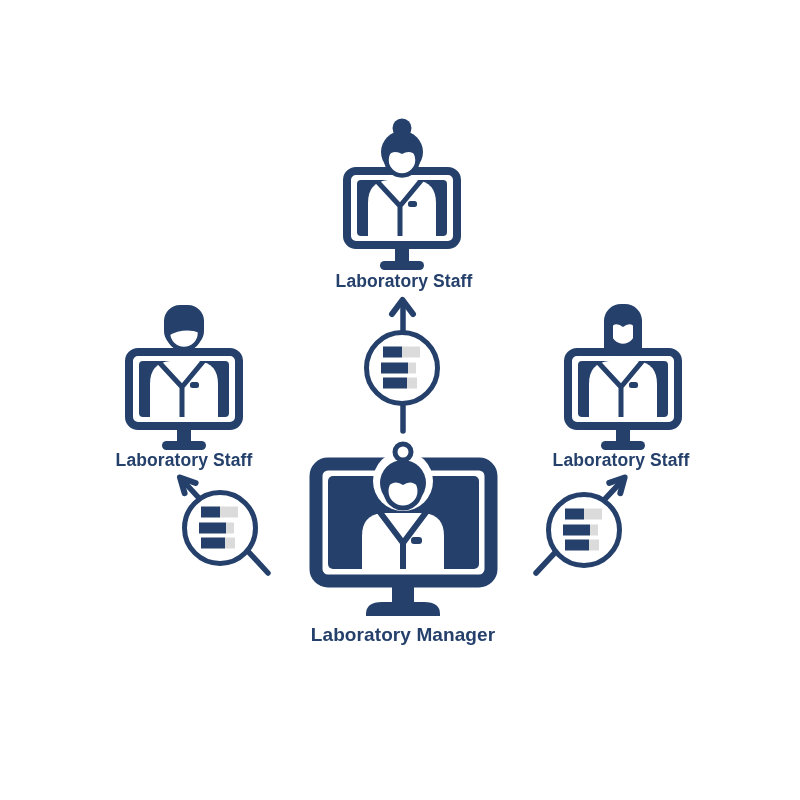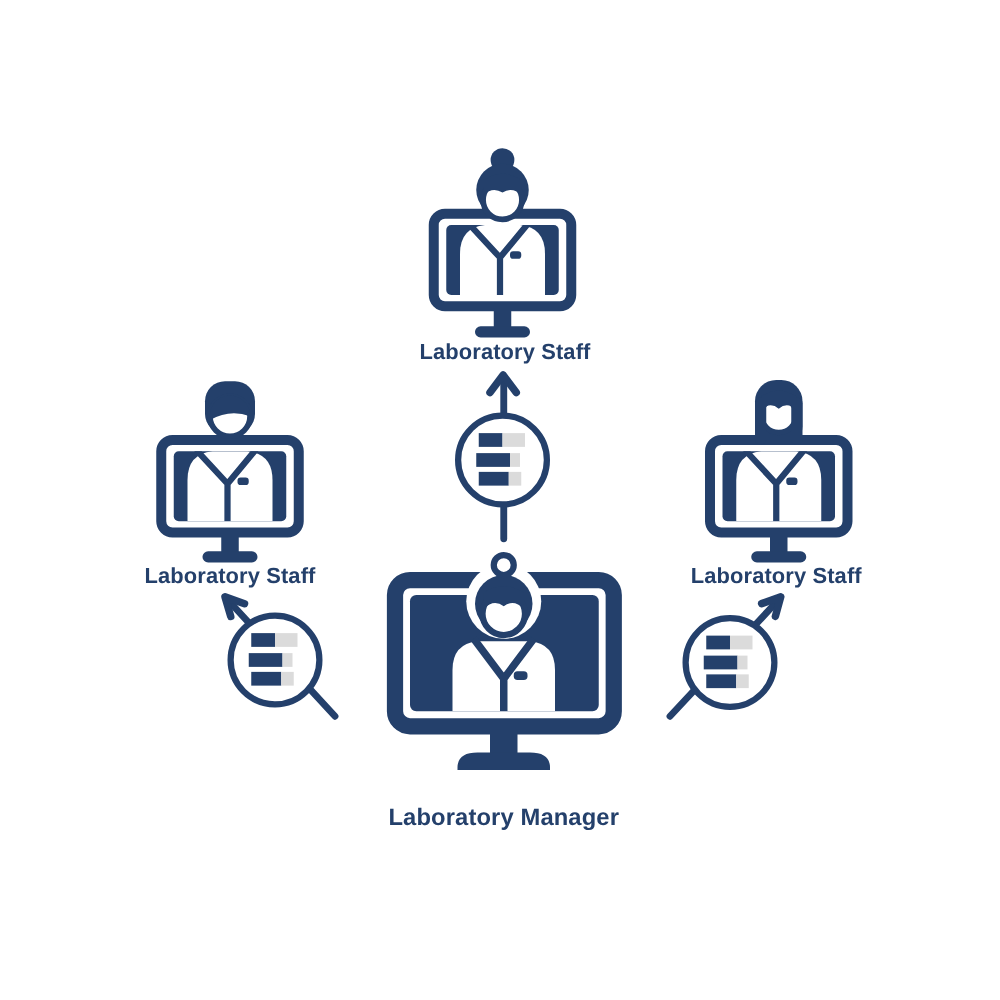--- a/index.html
+++ b/index.html
@@ -143,15 +143,15 @@
       <circle cx="101" cy="43" r="30" class="fw"></circle>
       <circle cx="101" cy="14" r="13" class="fw"></circle>
       <circle cx="101" cy="45" r="23" class="fn"></circle>
       <circle cx="101" cy="53" r="17" class="fw sn" stroke-width="5"></circle>
       <path d="M85,49 Q93,41 101,47 Q109,41 117,49 L117,36 Q101,26 85,36 Z" class="fn"></path>
       <circle cx="101" cy="14" r="8" class="fw sn" stroke-width="5"></circle>
       <rect x="90" y="146" width="22" height="20" class="fn"></rect>
       <path d="M64,176 Q64,164 80,164 L122,164 Q138,164 138,176 L138,178 L64,178 Z" class="fn"></path>
     </svg>
   </div>
-  <div class="node-label big" style="left:293px;top:644px">Laboratory Manager</div>
+  <div class="node-label big" style="left:293px;top:624px">Laboratory Manager</div>
 
 </div>
 
 </body></html>

